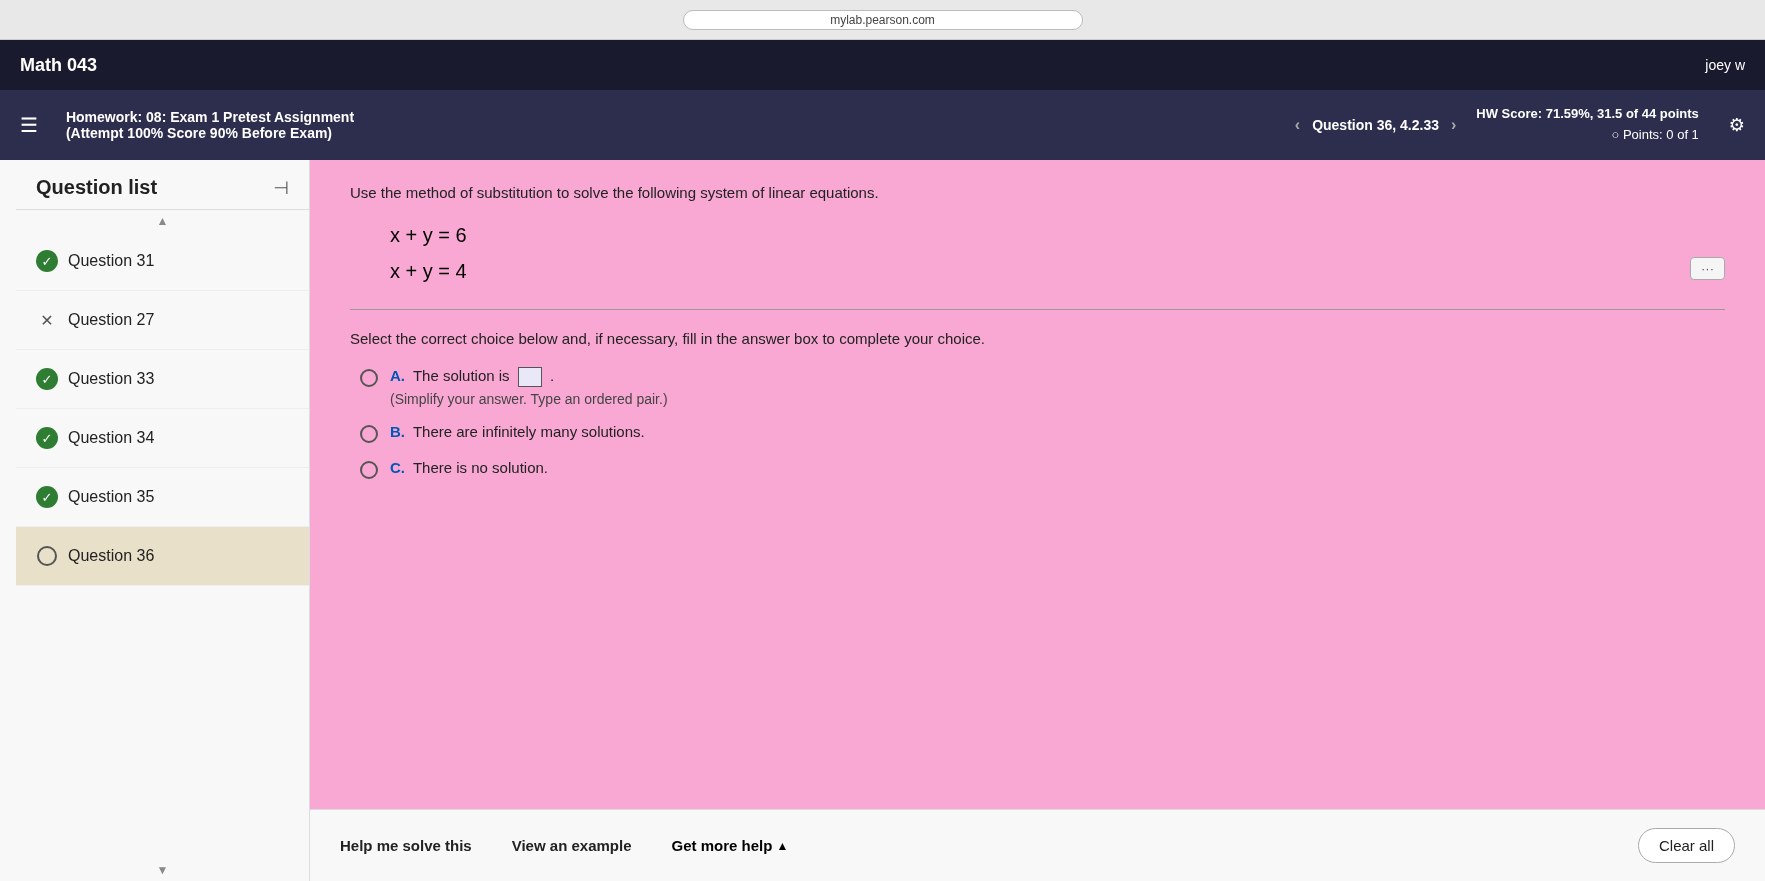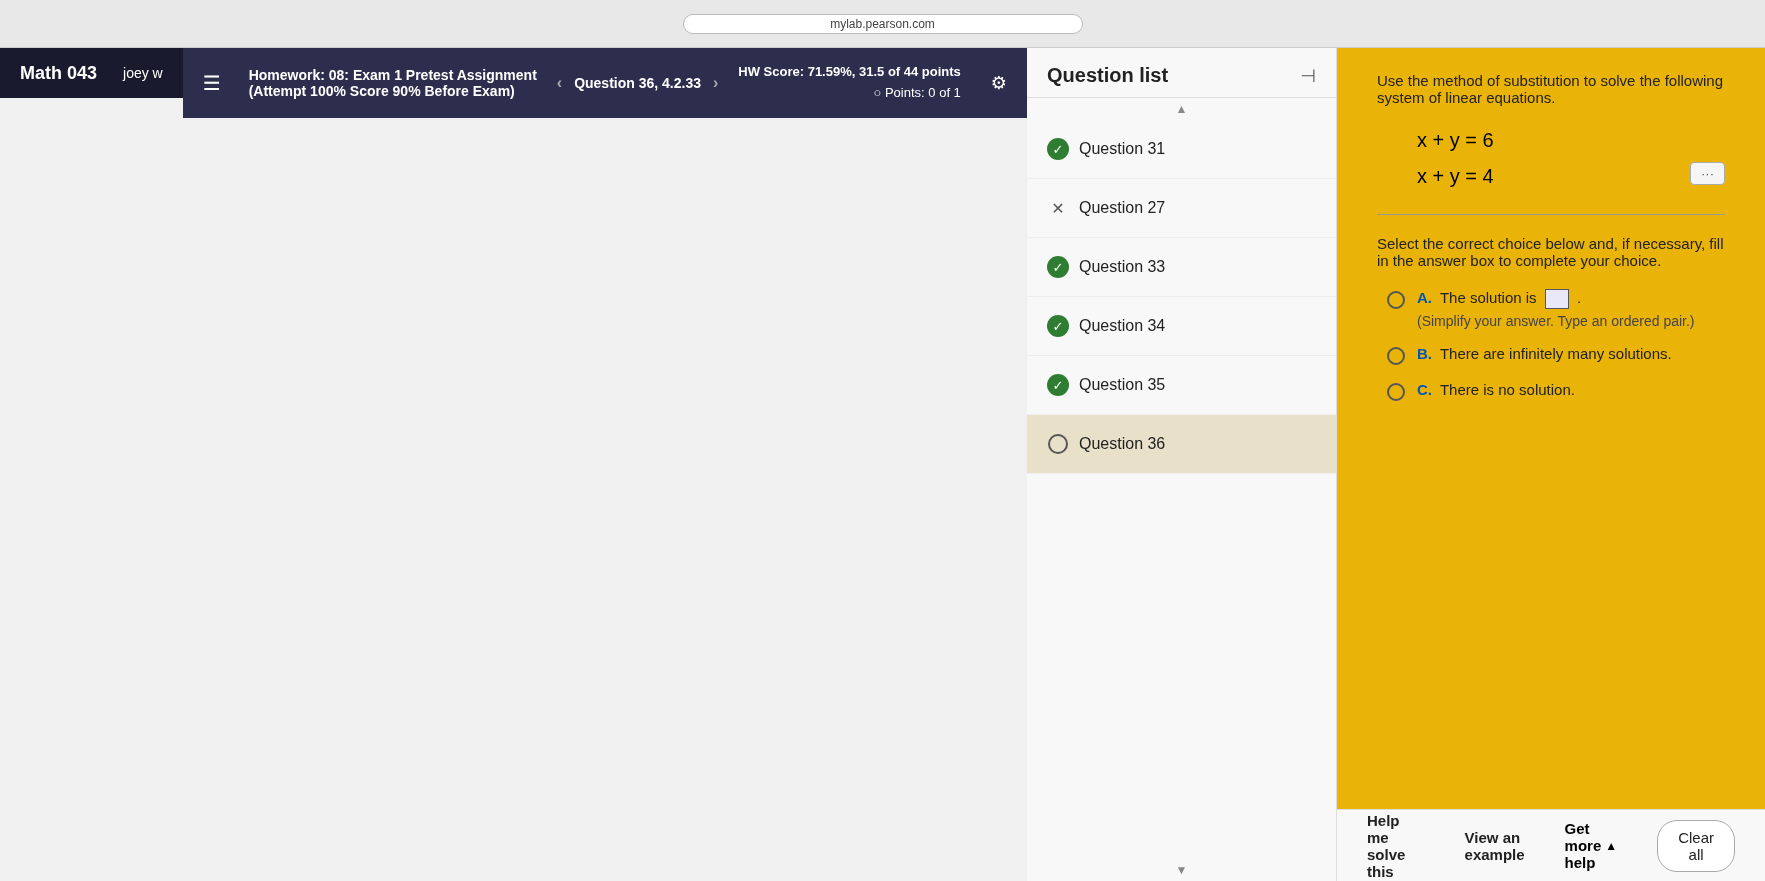--- a/index.html
+++ b/index.html
@@ -8,21 +8,21 @@
       background: #c8c8c8;
       width: 1765px;
       height: 881px;
       overflow: hidden;
       display: flex;
       flex-direction: column;
     }
 
     
     .browser-bar {
-      height: 48px;
+      height: 40px;
       background: #e8e8e8;
       display: flex;
       align-items: center;
       padding: 0 10px;
       font-size: 12px;
       color: #555;
       gap: 10px;
       border-bottom: 1px solid #ccc;
     }
     .browser-bar .url {
@@ -35,21 +35,21 @@
       font-size: 12px;
       color: #444;
       max-width: 400px;
       margin: 0 auto;
     }
 
     
     .app {
       flex: 1;
       display: flex;
-      flex-direction: row;
+      flex-direction: column;
       background: #f0f0f0;
     }
 
     
     .top-nav {
       height: 50px;
       background: #1a1a2e;
       display: flex;
       align-items: center;
       padding: 0 20px;
@@ -127,20 +127,21 @@
     }
 
     
     .sidebar {
       width: 310px;
       background: #f8f8f8;
       border-right: 1px solid #ddd;
       display: flex;
       flex-direction: column;
       overflow: hidden;
+      padding-left: 16px;
     }
     .sidebar-header {
       display: flex;
       align-items: center;
       justify-content: space-between;
       padding: 16px 20px 10px 20px;
       border-bottom: 1px solid #ddd;
     }
     .sidebar-header .title {
       font-size: 20px;
@@ -213,21 +214,21 @@
       border: 2px solid #555;
       border-radius: 50%;
     }
 
     
     .right-content {
       flex: 1;
       display: flex;
       flex-direction: column;
       overflow: hidden;
-      background: #eab308;
+      background: #f9a8d4;
     }
     .question-area {
       flex: 1;
       padding: 24px 40px;
       overflow-y: auto;
     }
     .question-area .instruction {
       font-size: 15px;
       color: #222;
       margin-bottom: 16px;

